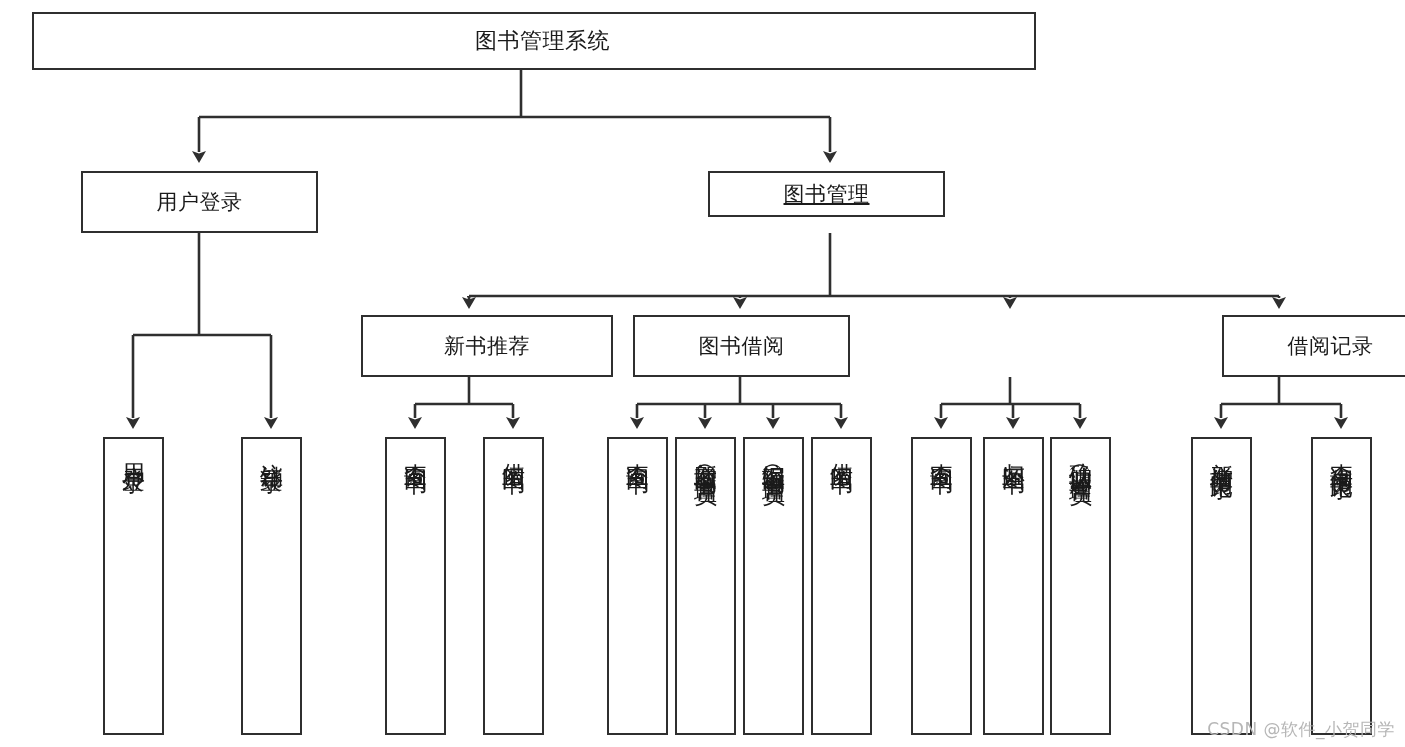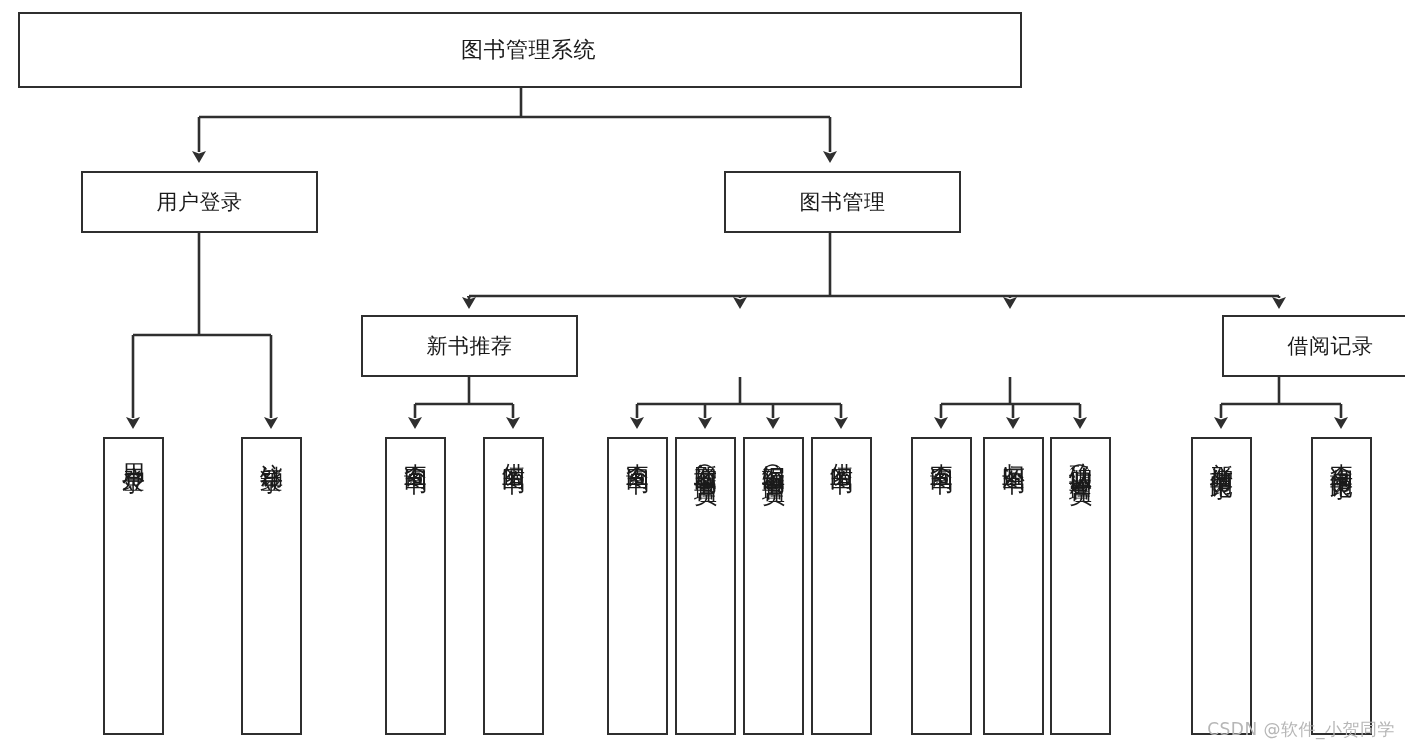--- a/index.html
+++ b/index.html
@@ -138,33 +138,36 @@
       <path d="M 1013 404 L 1013 418" marker-end="url(#arrow)"></path>
       <path d="M 1080 404 L 1080 418" marker-end="url(#arrow)"></path>
 
       <path d="M 1279 377 L 1279 404"></path>
       <path d="M 1221 404 L 1341 404"></path>
       <path d="M 1221 404 L 1221 418" marker-end="url(#arrow)"></path>
       <path d="M 1341 404 L 1341 418" marker-end="url(#arrow)"></path>
     </g>
   </svg>
 
-  <div class="node horiz root" style="left:18px; top:12px; width:1004px; height:76px;padding-left:17px;">
+  <div class="node horiz root" style="left:32px; top:12px; width:1004px; height:58px;padding-left:17px;">
     <span class="label">图书管理系统</span>
   </div>
 
   <div class="node horiz" style="left:81px; top:171px; width:237px; height:62px;">
     <span class="label">用户登录</span>
   </div>
-  <div class="node horiz" style="left:724px; top:171px; width:237px; height:62px;">
+  <div class="node horiz" style="left:708px; top:171px; width:237px; height:46px;text-decoration:underline;">
     <span class="label">图书管理</span>
   </div>
 
-  <div class="node horiz" style="left:361px; top:315px; width:217px; height:62px;">
+  <div class="node horiz" style="left:361px; top:315px; width:252px; height:62px;">
     <span class="label">新书推荐</span>
+  </div>
+  <div class="node horiz" style="left:633px; top:315px; width:217px; height:62px;">
+    <span class="label">图书借阅</span>
   </div>
   <div class="node horiz" style="left:1222px; top:315px; width:217px; height:62px;">
     <span class="label">借阅记录</span>
   </div>
 
   <div class="node vert" style="left:103px; top:437px; width:61px; height:298px;">
     <span class="label">用户登录</span>
   </div>
   <div class="node vert" style="left:241px; top:437px; width:61px; height:298px;">
     <span class="label">注销登录</span>

